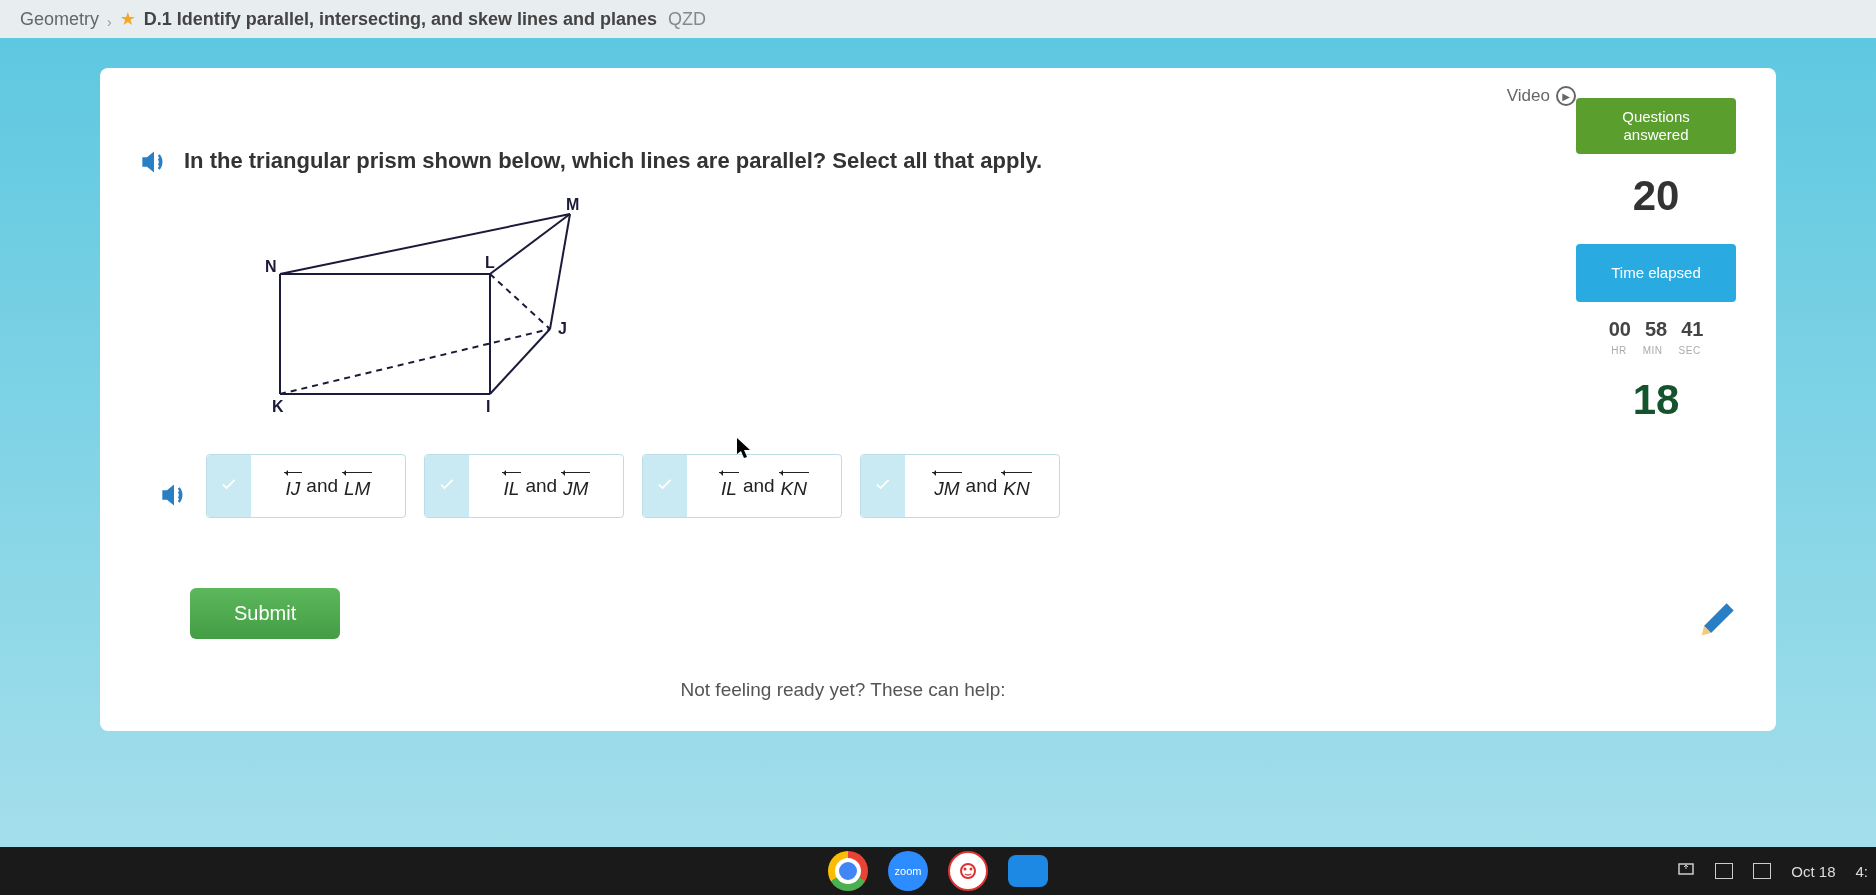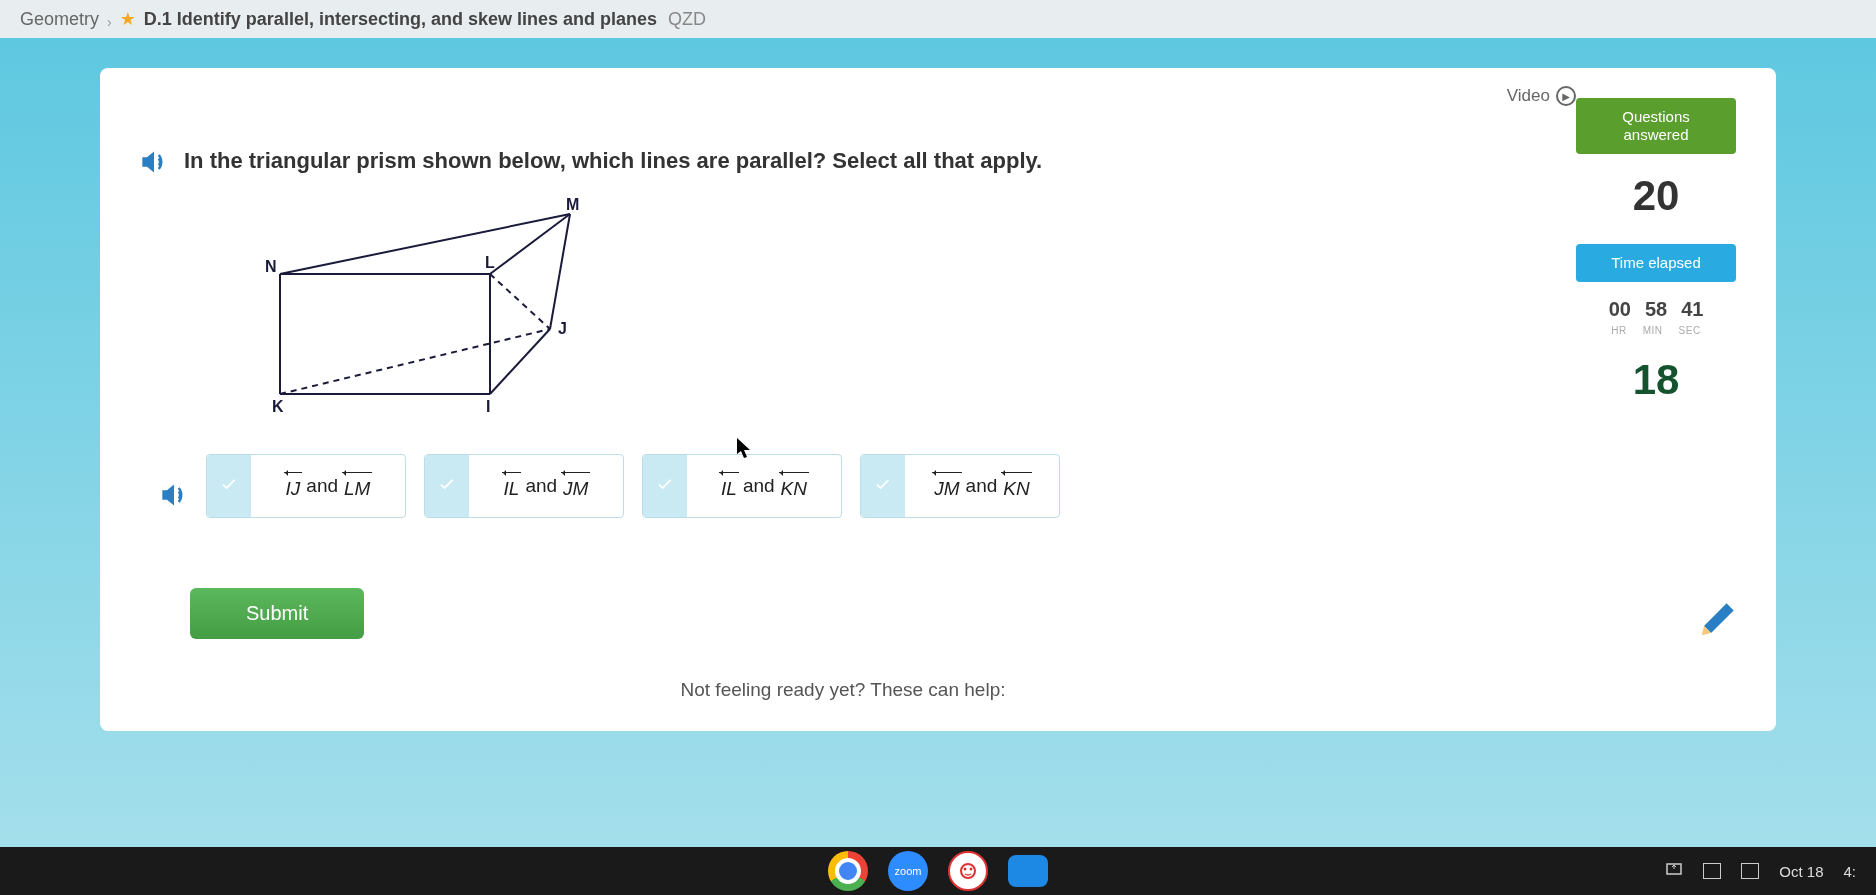--- a/index.html
+++ b/index.html
@@ -55,21 +55,21 @@
     }
     
     .qa-badge {
       background: #5a9e2e; color: #fff; font-size: 15px;
       padding: 10px 14px; border-radius: 4px; line-height: 1.2;
     }
     .qa-value { font-size: 42px; font-weight: bold; color: #333; margin: 18px 0 24px; }
     
     .time-badge {
       background: #29abe2; color: #fff; font-size: 15px;
-      padding: 10px 14px; border-radius: 4px; line-height: 1.2;
+      padding: 20px 14px; border-radius: 4px; line-height: 1.2;
     }
     .time-row { display: flex; justify-content: center; gap: 14px; margin: 16px 0 4px; }
     .time-num { font-size: 20px; font-weight: 600; color: #444; }
     .time-labels { display: flex; justify-content: center; gap: 16px; margin-bottom: 20px; }
     .time-lbl { font-size: 10px; color: #aaa; letter-spacing: 0.5px; }
     
     .smart-badge {
       background: #d9562b; color: #fff; font-size: 14px;
       padding: 10px 10px; border-radius: 4px; line-height: 1.3;
       position: relative;
@@ -113,21 +113,21 @@
     }
     .line-seg::after {
       content:''; position:absolute; top:-2.5px; left:-4px;
       border:3px solid transparent; border-right-color:#222;
     }
     .answer-and { font-style: normal; margin: 0 6px; }
     
     .submit-btn {
       background: #4caf50; background: linear-gradient(#5cb85c,#449d44);
       color:#fff; font-size:20px; border:none; border-radius:6px;
-      padding: 14px 56px; margin: 70px 0 0 50px; cursor:pointer;
+      padding: 14px 44px; margin: 70px 0 0 50px; cursor:pointer;
     }
     
     .pencil {
       position:absolute; right:40px; bottom:90px;
       width:40px; height:40px; transform: rotate(45deg);
       cursor:pointer;
     }
     .pencil-body { width:10px; height:32px; background:#2a7fc4; margin:0 auto; position:relative; }
     .pencil-body::after {
       content:''; position:absolute; bottom:-8px; left:-0px;
@@ -142,21 +142,21 @@
       position:absolute; left:38%; top:370px; width:16px; height:22px;
       pointer-events:none;
     }
     
     .taskbar {
       position:absolute; bottom:0; left:0; right:0; height:48px;
       background:#1a1a1a; display:flex; align-items:center;
       justify-content:center; gap:20px;
     }
     .tb-right {
-      position:absolute; right:20px; color:#ddd; font-size:15px;
+      position:absolute; right:8px; color:#ddd; font-size:15px;
       display:flex; align-items:center; gap:20px;
     }
     .tb-icon {
       width:40px; height:40px; border-radius:50%;
       display:flex; align-items:center; justify-content:center;
       font-size:18px;
     }
     .tb-chrome { background: conic-gradient(#ea4335 0 120deg, #4caf50 120deg 240deg, #fbbc05 240deg 360deg); position:relative; }
     .tb-chrome::after { content:''; width:18px; height:18px; background:#4285f4; border:4px solid #fff; border-radius:50%; position:absolute; }
     .tb-zoom { background:#2d8cff; color:#fff; font-size:11px; }

